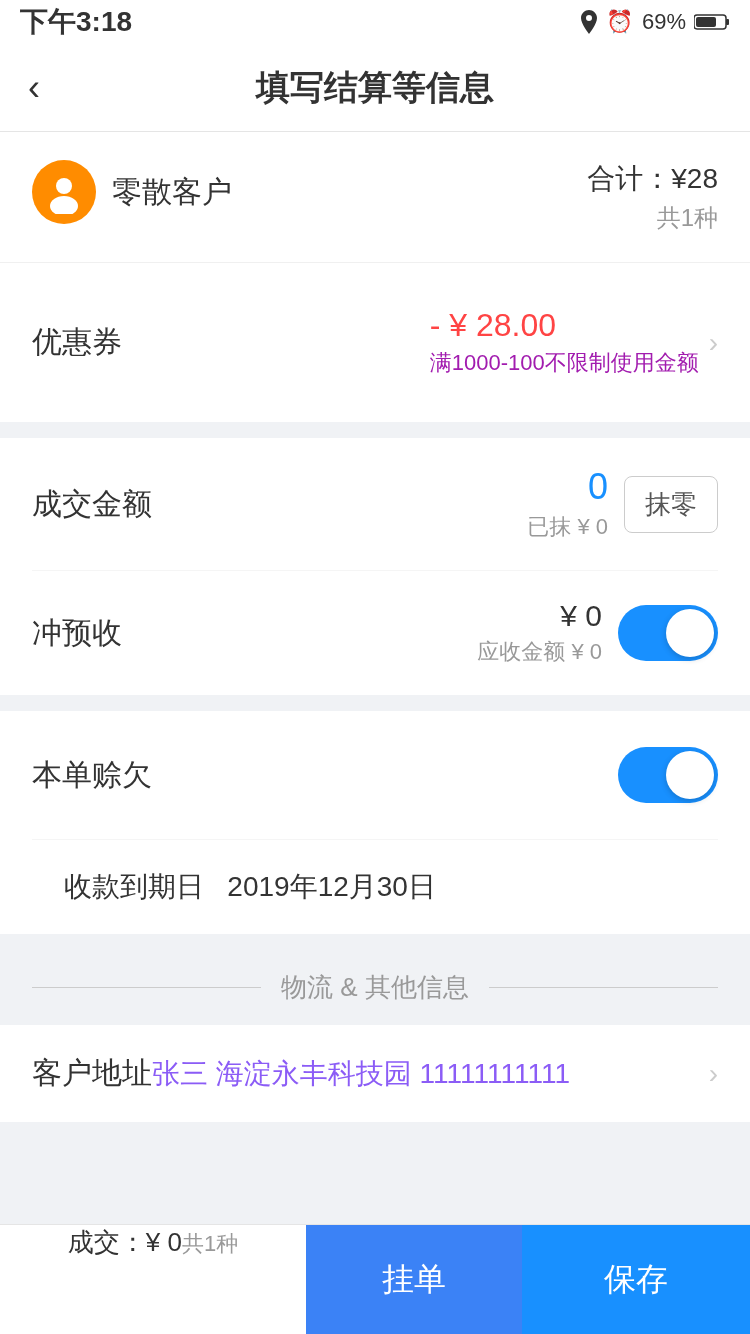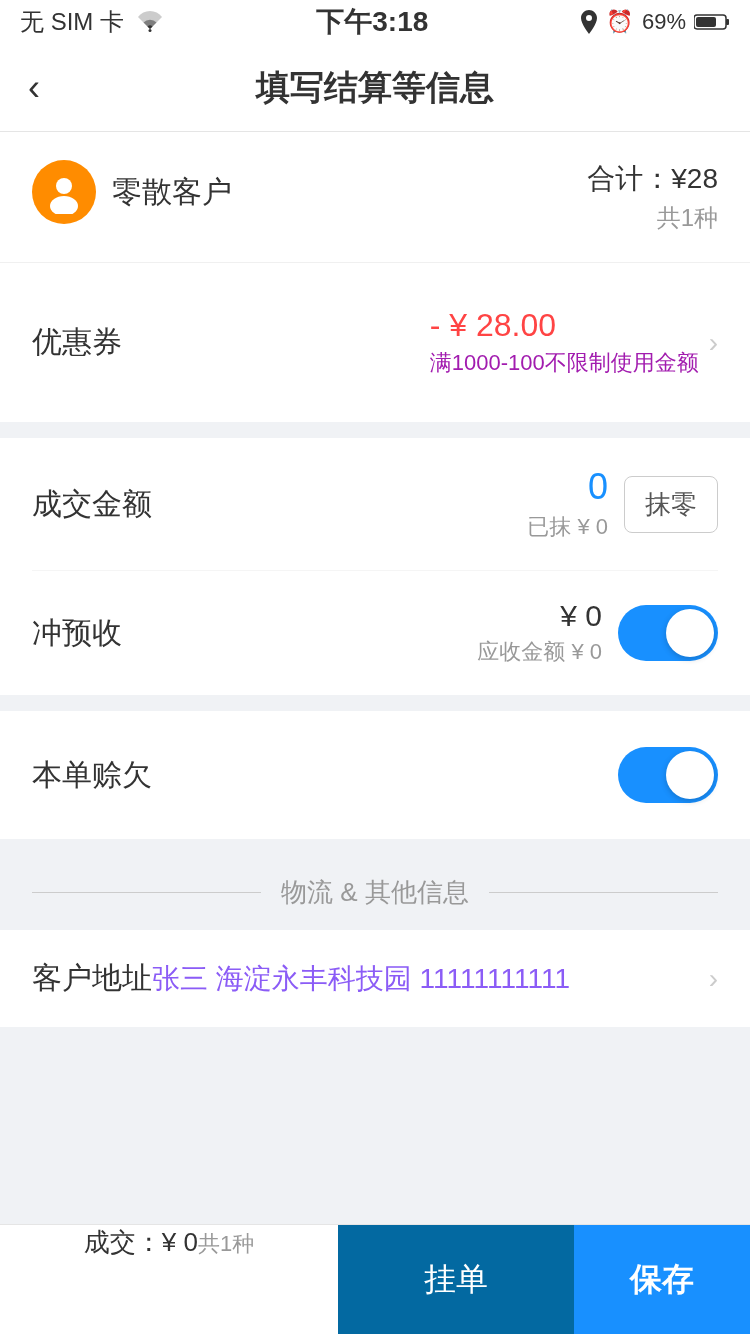--- a/index.html
+++ b/index.html
@@ -304,60 +304,51 @@
     .bottom-deal {
       font-size: 26px;
       color: #333;
     }
     .bottom-count {
       font-size: 22px;
       color: #999;
       margin-top: 4px;
     }
     .btn-hang {
-      width: 236px;
-      background: #0369a1;
+      width: 216px;
+      background: #3b82f6;
       color: #fff;
       font-size: 32px;
       font-weight: 500;
       border: none;
       cursor: pointer;
       display: flex;
       align-items: center;
       justify-content: center;
     }
     .btn-save {
-      width: 176px;
+      width: 228px;
       background: #1890ff;
       color: #fff;
       font-size: 32px;
-      font-weight: 700;
+      font-weight: 400;
       border: none;
       cursor: pointer;
       display: flex;
       align-items: center;
       justify-content: center;
     }
 
     
     .bottom-spacer { height: 130px; }
   </style>
 </head>
 <body>
 
 <div class="status-bar">
-  <div class="status-left">
-    <span>无 SIM 卡</span>
-    <svg width="32" height="22" viewBox="0 0 32 22" fill="none">
-      <path d="M16 18l2.5-2.5a3.5 3.5 0 00-5 0L16 18z" fill="#333"></path>
-      <path d="M16 18L9.5 11.5a9 9 0 0113 0L16 18z" fill="#333" opacity="0.5"></path>
-      <path d="M16 18L4 6a15 15 0 0124 0L16 18z" fill="#333" opacity="0.25"></path>
-      <circle cx="16" cy="19.5" r="1.5" fill="#333"></circle>
-    </svg>
-  </div>
   <span style="font-size:28px;font-weight:600;">下午3:18</span>
   <div class="status-right">
     <svg width="20" height="24" viewBox="0 0 20 24">
       <path d="M10 0C6 0 2 3.5 2 8c0 6 8 16 8 16s8-10 8-16c0-4.5-4-8-8-8zm0 11a3 3 0 110-6 3 3 0 010 6z" fill="#333"></path>
     </svg>
     <span style="font-size:22px;">⏰</span>
     <span>69%</span>
     <svg width="36" height="18" viewBox="0 0 36 18">
       <rect x="0" y="2" width="32" height="14" rx="3" ry="3" fill="none" stroke="#333" stroke-width="1.5"></rect>
       <rect x="32" y="6" width="3" height="6" rx="1" fill="#333"></rect>
@@ -427,20 +418,27 @@
 </div>
 
 <div class="debt-section">
   <div class="debt-row">
     <span class="debt-label">本单赊欠</span>
     <div class="toggle">
       <div class="toggle-knob"></div>
     </div>
   </div>
 
+  <div class="due-row">
+    <span class="due-label">
+      <span>收款到期日</span>
+      &nbsp;
+      <span>2019年12月30日</span>
+    </span>
+  </div>
 </div>
 
 <div class="logistics-divider">
   <div class="logistics-line"></div>
   <span class="logistics-text">物流 &amp; 其他信息</span>
   <div class="logistics-line"></div>
 </div>
 
 <div class="address-section">
   <div class="address-row">

